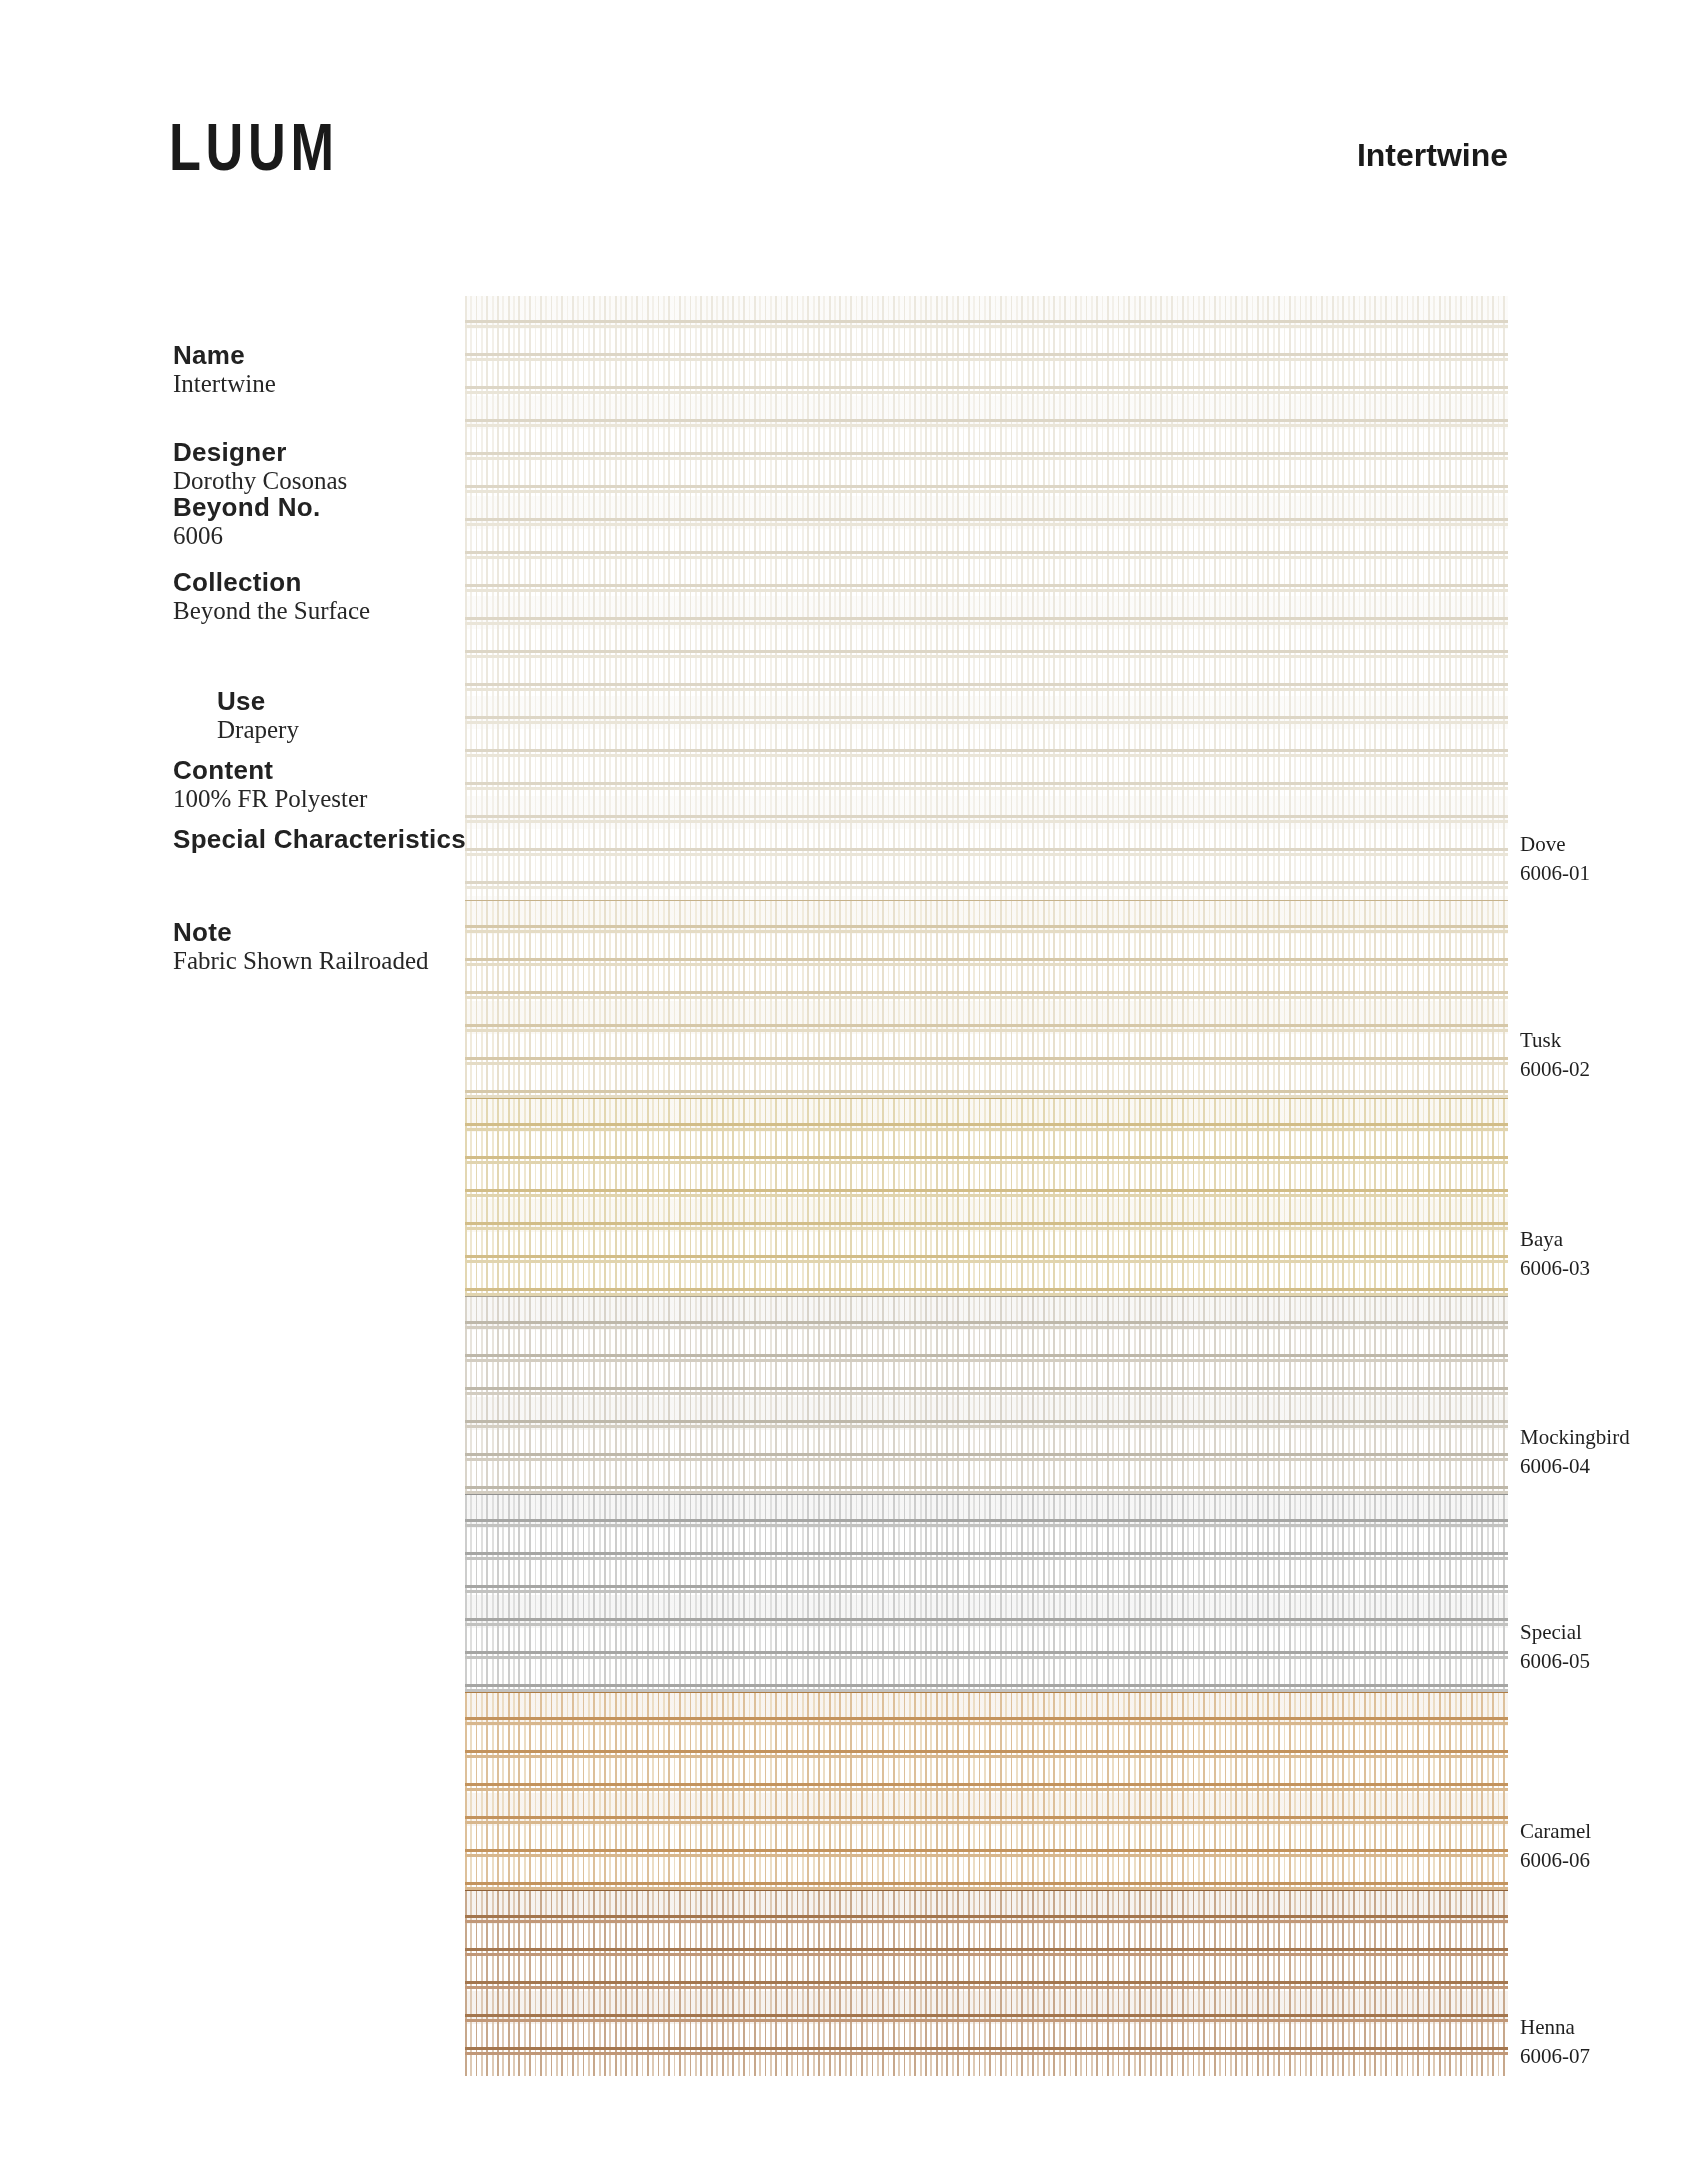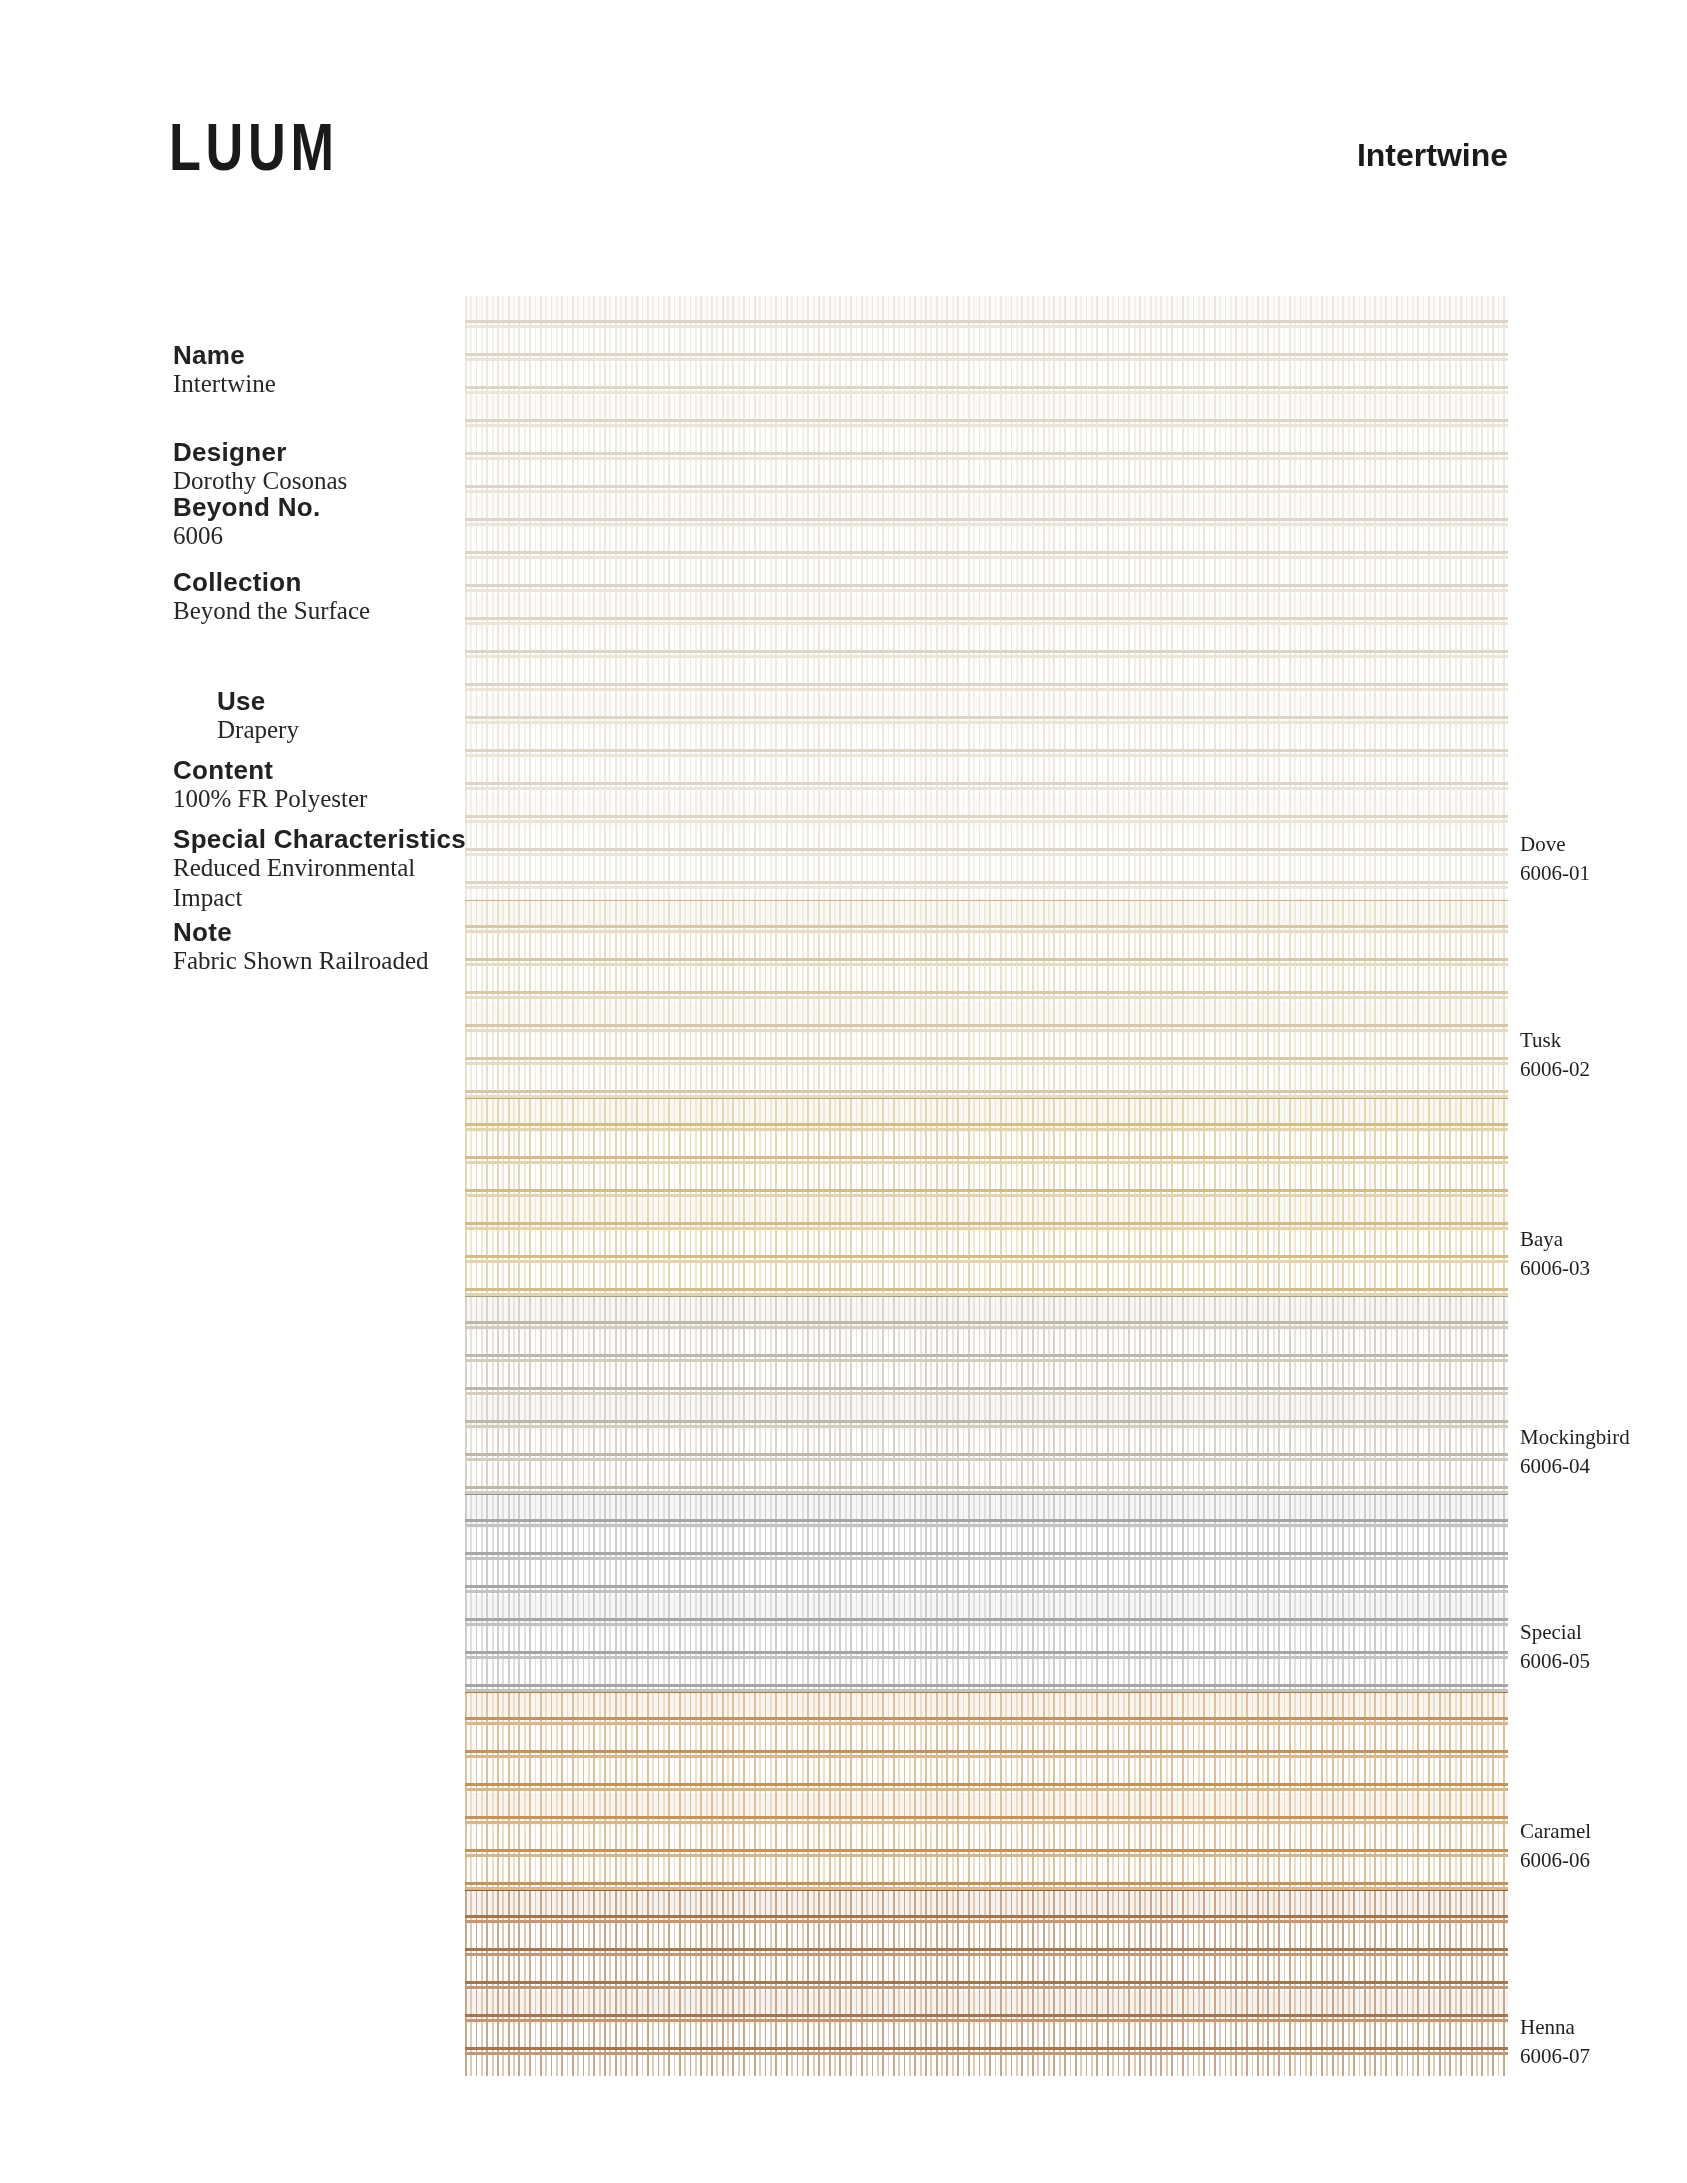--- a/index.html
+++ b/index.html
@@ -152,21 +152,20 @@
 <div class="spec g4">
   <div class="label">Use</div>
   <div class="value">Drapery</div>
 </div>
 <div class="spec g5">
   <div class="label">Content</div>
   <div class="value">100% FR Polyester</div>
 </div>
 <div class="spec g6">
   <div class="label">Special Characteristics</div>
-  <div class="value">Reduced Environmental Impact</div>
 </div>
 <div class="spec g7">
   <div class="label">Note</div>
   <div class="value">Fabric Shown Railroaded</div>
 </div>
 
 <div class="swatch">
   <div class="band" style="--warp: #ece8de; --warp2: #f3f0e9; --weft: #ddd6c6; --weft2: #eae5d8; --seam: #d5cebd; --band-tint: #d5cebd14;"></div>
   <div class="band" style="--warp: #e8e0cd; --warp2: #f1ebdc; --weft: #d6c8a9; --weft2: #e5dcc5; --seam: #c6b28b; --band-tint: #c6b28b14;"></div>
   <div class="band" style="--warp: #e3d7b2; --warp2: #efe7d0; --weft: #d2bd88; --weft2: #e1d4ae; --seam: #c2a96f; --band-tint: #c2a96f14;"></div>

